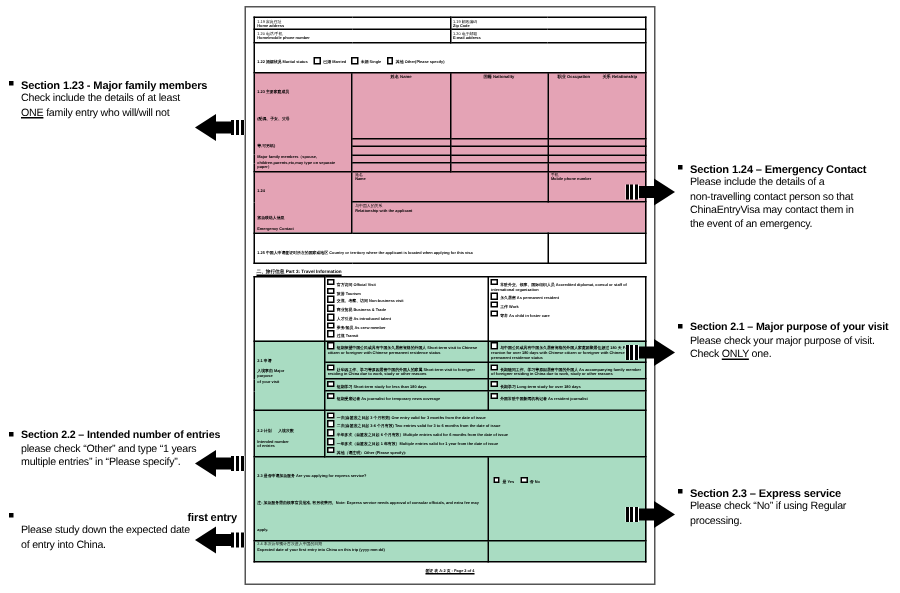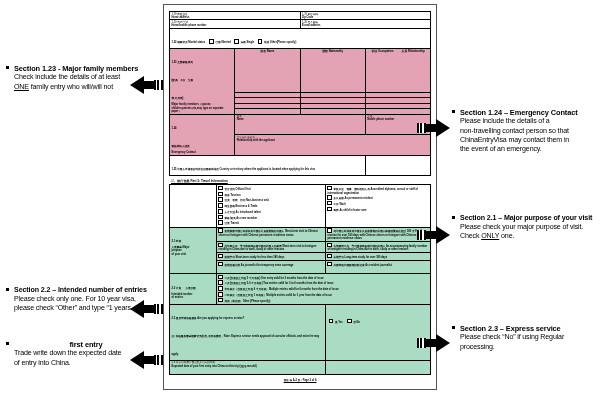--- a/index.html
+++ b/index.html
@@ -269,43 +269,43 @@
         <span class="en">Expected date of your first entry into China on this trip (yyyy-mm-dd)</span>
       </td>
       <td class="green" colspan="2"></td>
     </tr>
   </tbody>
     </table>
 
   <div class="foot">签证 表 A-2 页 : Page 2 of 4</div>
 </div>
 
-<div class="note" style="left:6px;top:64px;">
+<div class="note" style="left:6px;top:52px;">
   <div class="bullet"></div>
   <div class="body">
     <div class="ttl">Section 1.23 - Major family members</div>
     <div class="txt">Check include the details of at least</div>
     <div class="txt"><span class="u">ONE</span><span> family entry who will/will not</span></div>
   </div>
 </div>
 
 <div class="note" style="left:6px;top:286px;">
   <div class="bullet"></div>
   <div class="body">
     <div class="ttl" style="font-size:7.1px">Section 2.2 – Intended number of entries</div>
-    <div class="txt small">Please check only one. For 10 year visa,</div>
     <div class="txt small">please check “Other” and type “1 years</div>
+    <div class="txt small">multiple entries” in “Please specify”.</div>
   </div>
 </div>
 
 <div class="note" style="left:6px;top:340px;">
   <div class="bullet"></div>
   <div class="body">
-    <div class="ttl" style="text-align:center">first  entry</div>
-    <div class="txt">Trade write down the expected date</div>
+    <div class="ttl" style="text-align:right">first  entry</div>
+    <div class="txt">Please study down the expected date</div>
     <div class="txt">of entry into China.</div>
   </div>
 </div>
 
 <div class="note right" style="left:452px;top:108px;">
   <div class="bullet"></div>
   <div class="body">
     <div class="ttl">Section 1.24 – Emergency Contact</div>
     <div class="txt">Please include the details of a</div>
     <div class="txt">non-travelling contact person so that</div>

